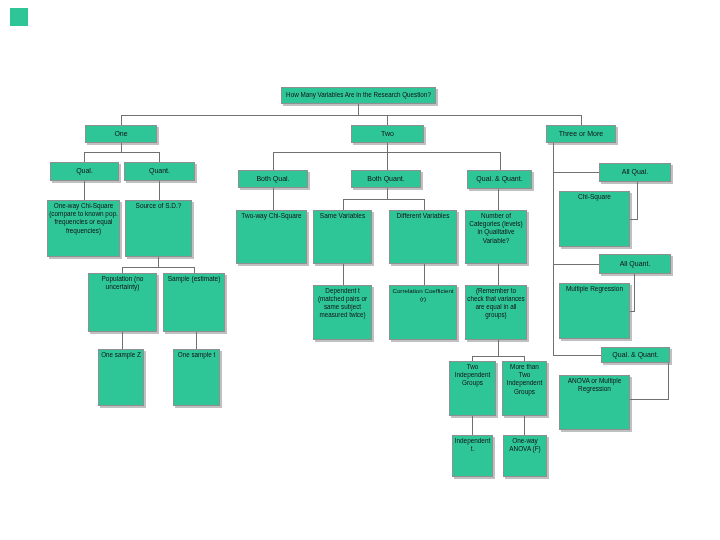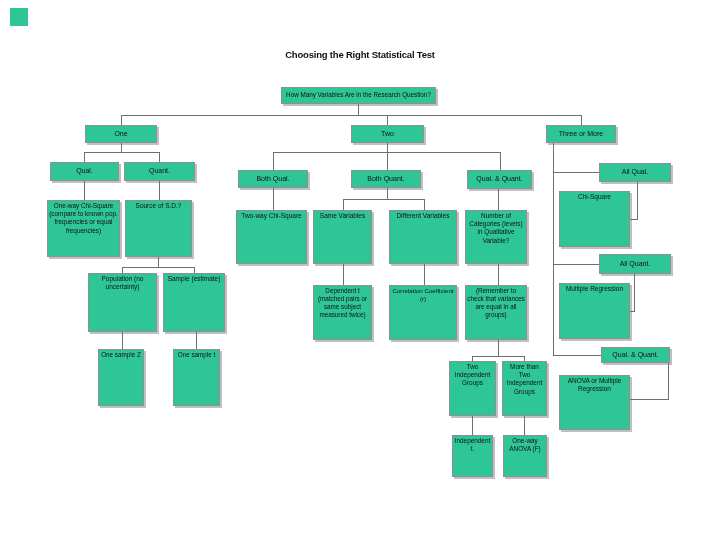--- a/index.html
+++ b/index.html
@@ -24,21 +24,20 @@
   .node.vc{display:flex;align-items:center;justify-content:center;padding:0;}
   .node.nowrap span{white-space:nowrap;}
   .node span{display:block;width:100%;}
   .line{position:absolute;background:#707070;}
 </style>
 </head>
 <body>
 
 <div id="slide">
   <div class="corner-accent" style="background: rgb(47, 198, 151);"></div>
-  <div class="slide-title">Choosing the Right Statistical Test</div>
   <div>
       <div class="node vc nowrap" style="left: 281px; top: 87px; width: 155px; height: 17px; background: rgb(47, 198, 151); font-size: 6.3px;">
         <span>How Many Variables Are in the Research Question?</span>
       </div>
       <div class="node vc" style="left: 85px; top: 125px; width: 72px; height: 18px; background: rgb(47, 198, 151); font-size: 7px;">
         <span>One</span>
       </div>
       <div class="node vc" style="left: 351px; top: 125px; width: 73px; height: 18px; background: rgb(47, 198, 151); font-size: 7px;">
         <span>Two</span>
       </div>

